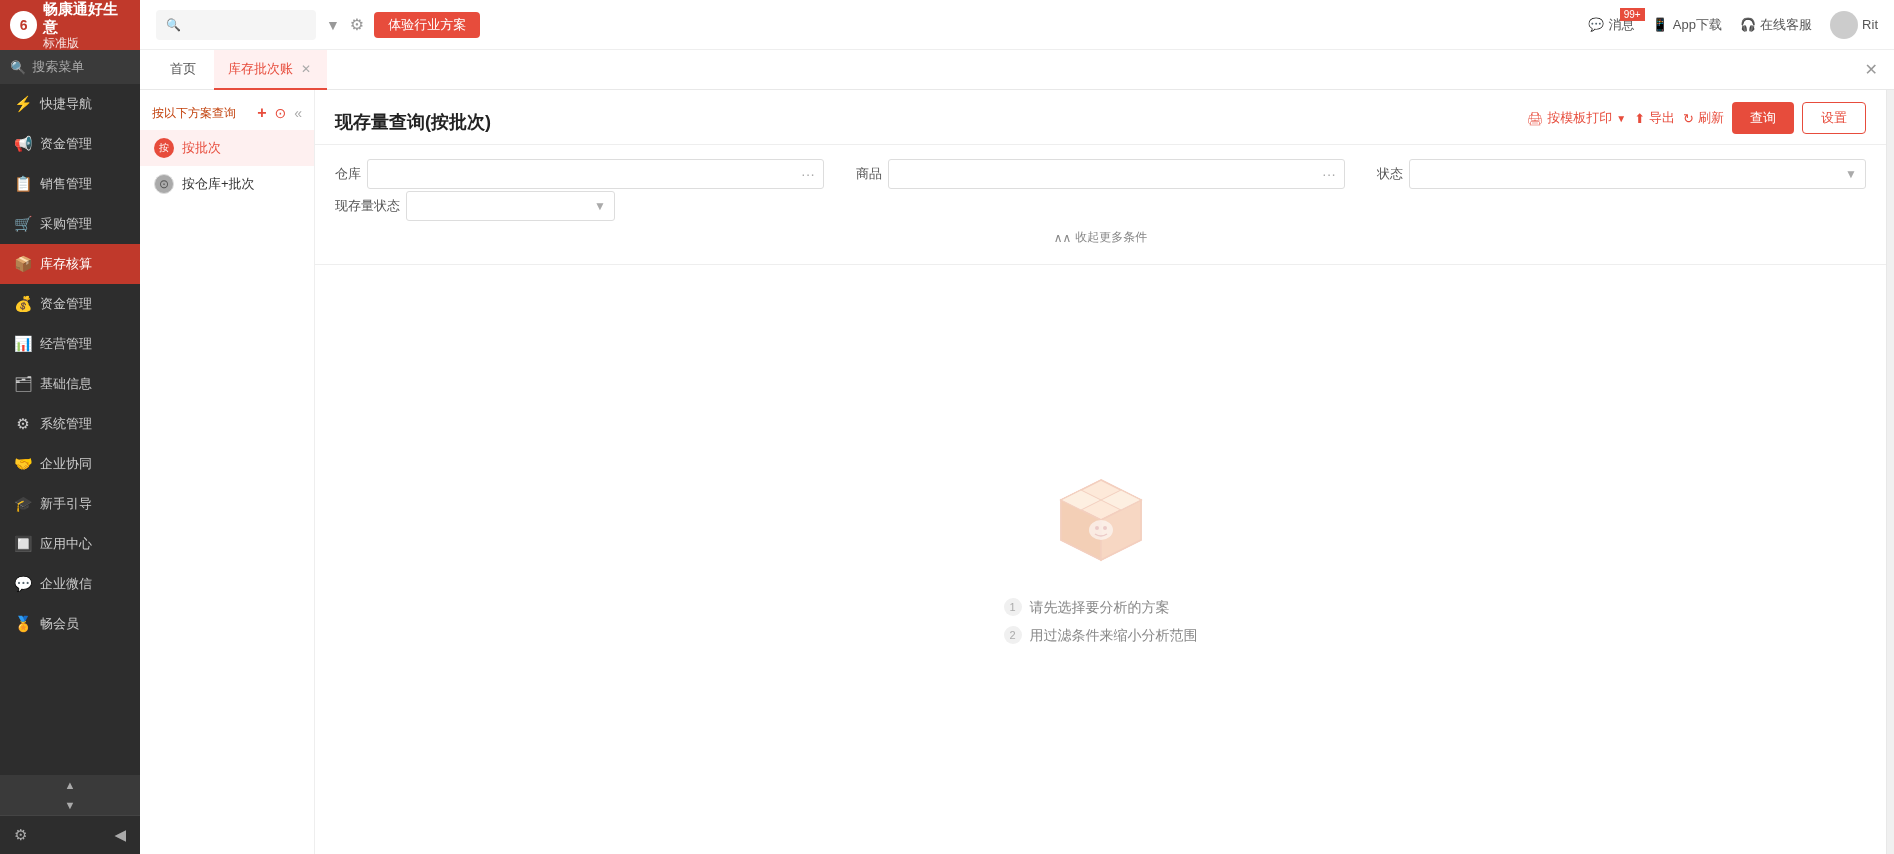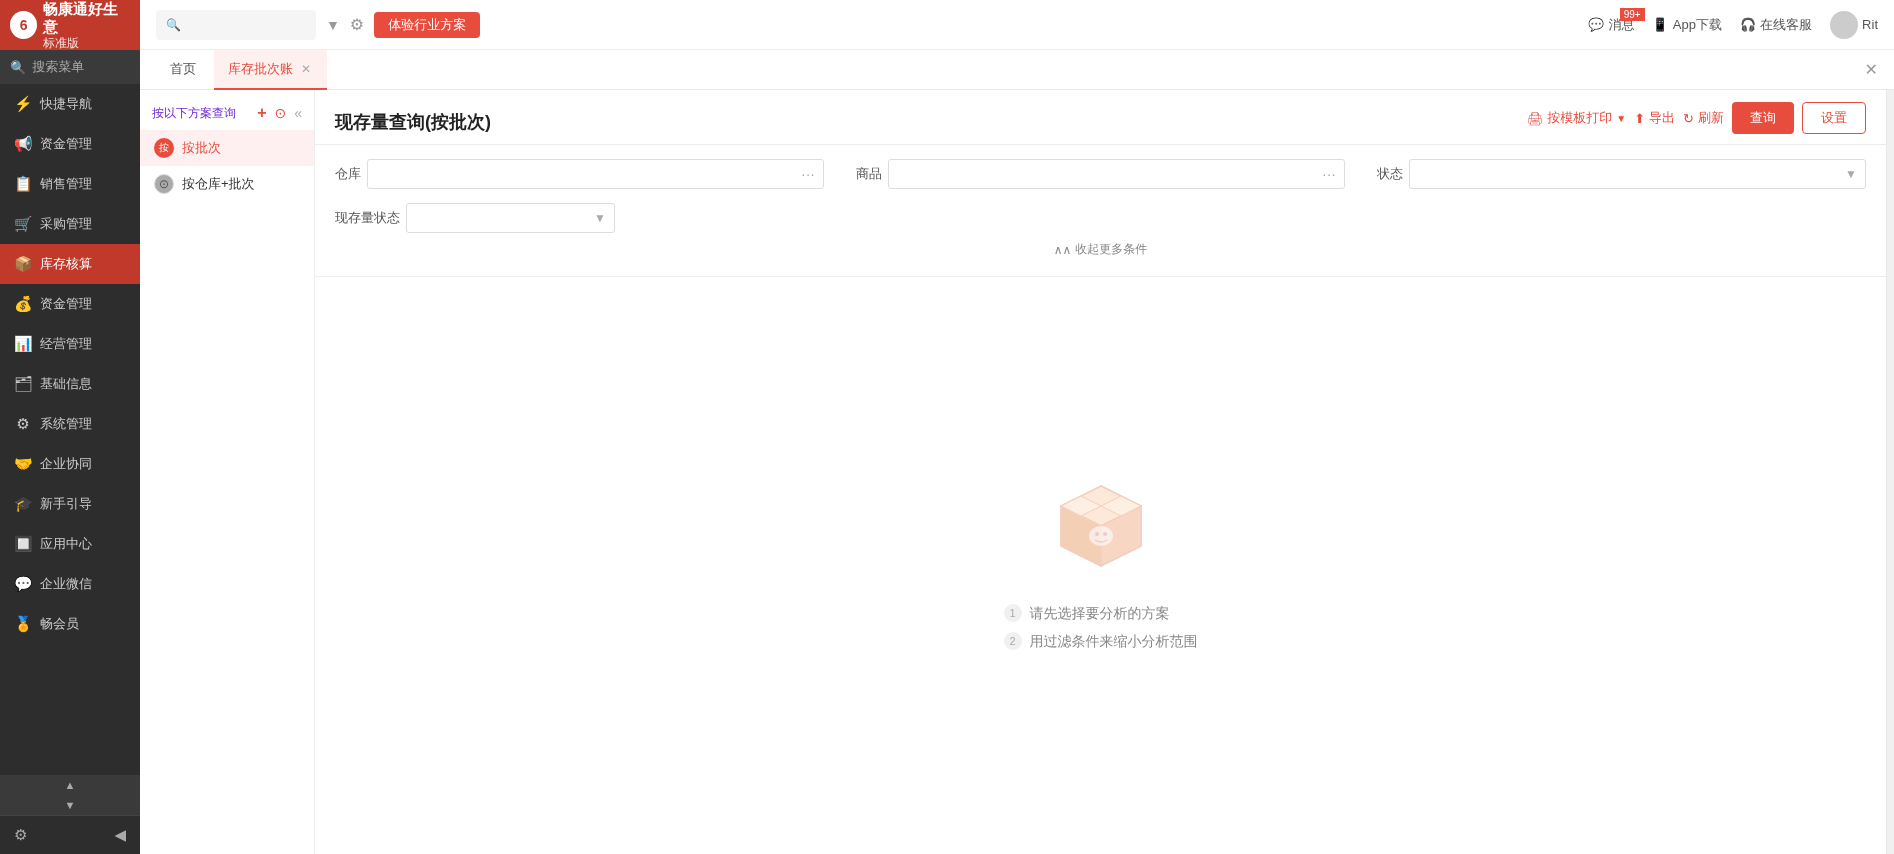--- a/index.html
+++ b/index.html
@@ -320,21 +320,21 @@
 
     
     .filter-area {
       background: #fff;
       padding: 14px 20px;
     }
     .filter-row {
       display: flex;
       align-items: center;
       gap: 32px;
-      margin-bottom: 14px;
+      margin-bottom: 2px;
     }
     .filter-field {
       display: flex;
       align-items: center;
       gap: 6px;
       flex: 1;
     }
     .filter-label {
       color: #555;
       font-size: 13px;
@@ -574,21 +574,21 @@
       <span>库存批次账</span>
       <span class="tab-close">✕</span>
     </div>
     <div class="close-panel-btn">✕</div>
   </div>
 
   <div class="content-area">
 
     <div class="left-panel">
       <div class="left-panel-header">
-        <span style="font-size:12px;color:#6d28d9;">按以下方案查询</span>
+        <span style="font-size:12px;color:#c2410c;">按以下方案查询</span>
         <div class="left-panel-header-icons">
           <span class="left-panel-icon-btn" style="color:#e74c3c;font-size:16px;font-weight:bold;">+</span>
           <span class="left-panel-icon-btn active" style="color:#e74c3c;">⊙</span>
           <span class="left-panel-icon-btn">«</span>
         </div>
       </div>
       <div class="plan-item active-plan">
         <div class="plan-icon red" style="font-size:10px;">按</div>
         <span>按批次</span>
       </div>

